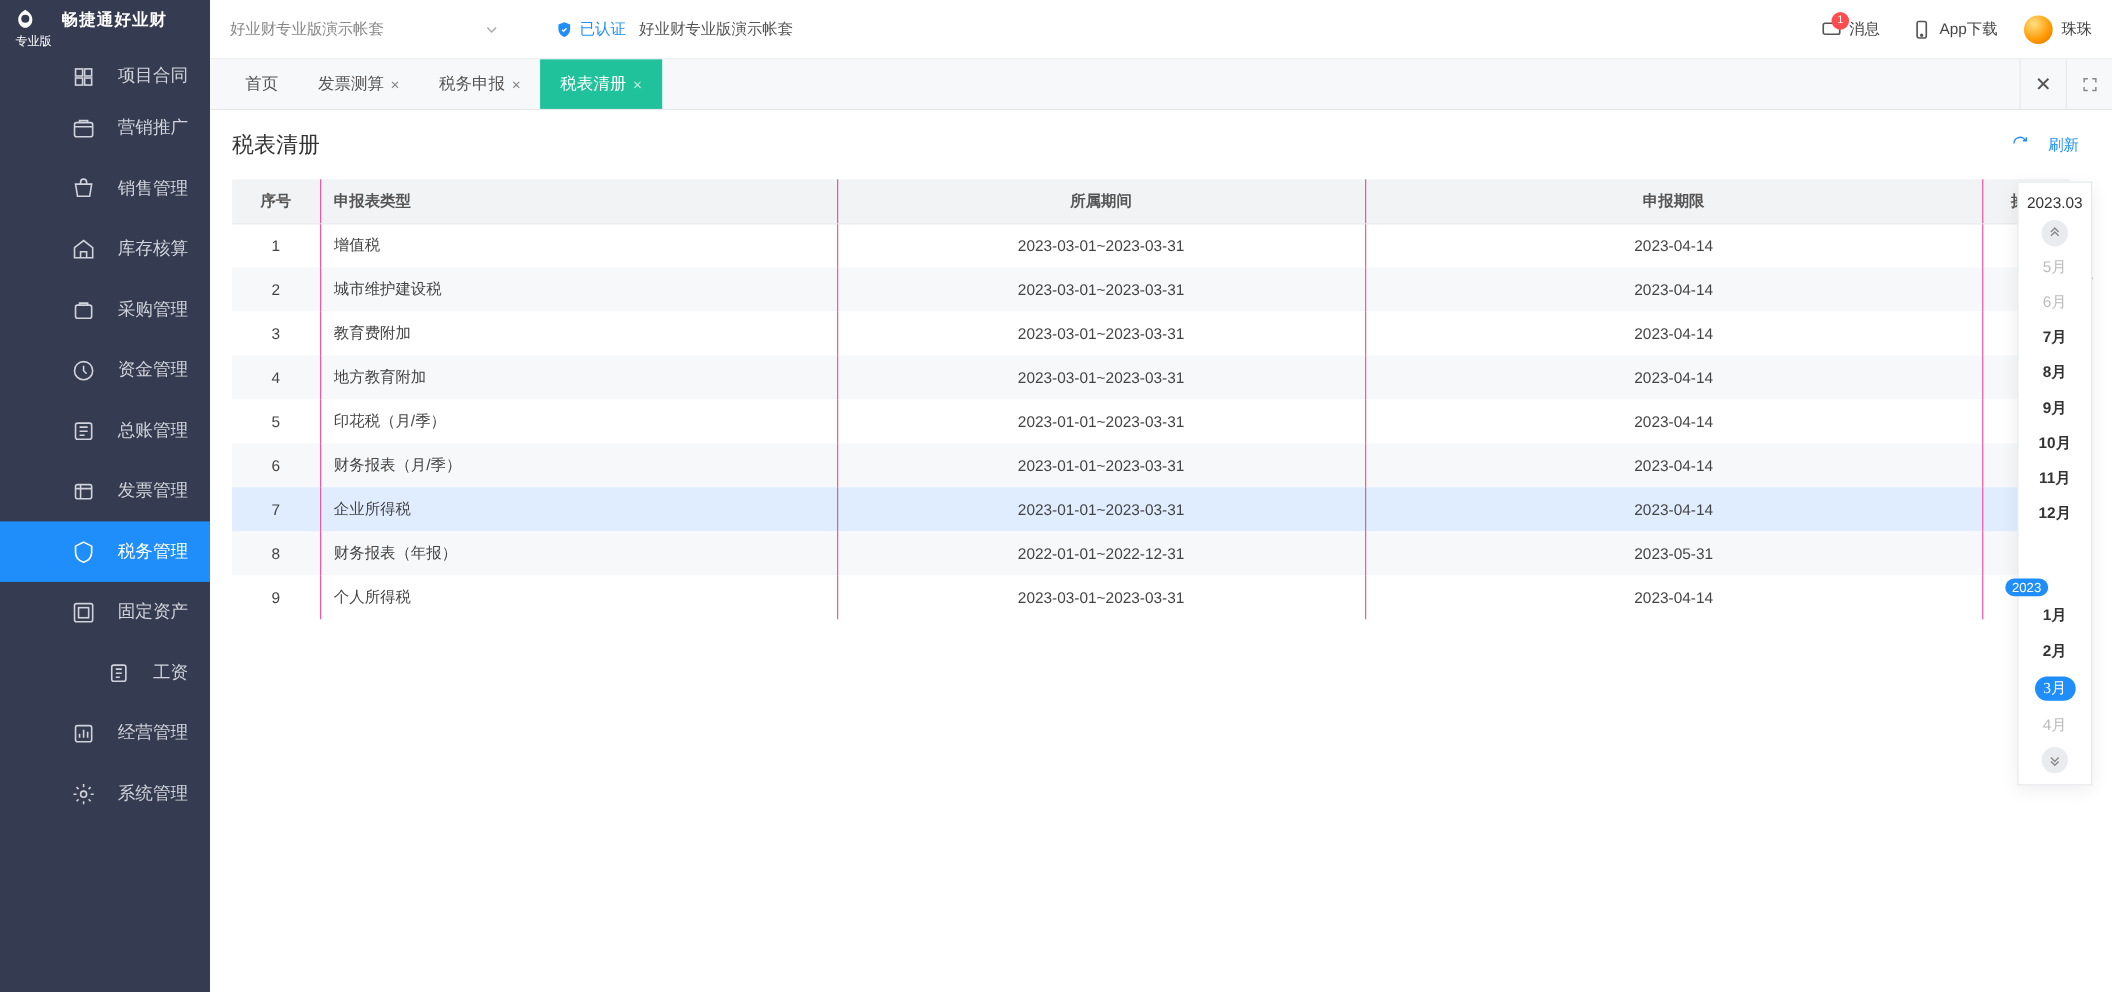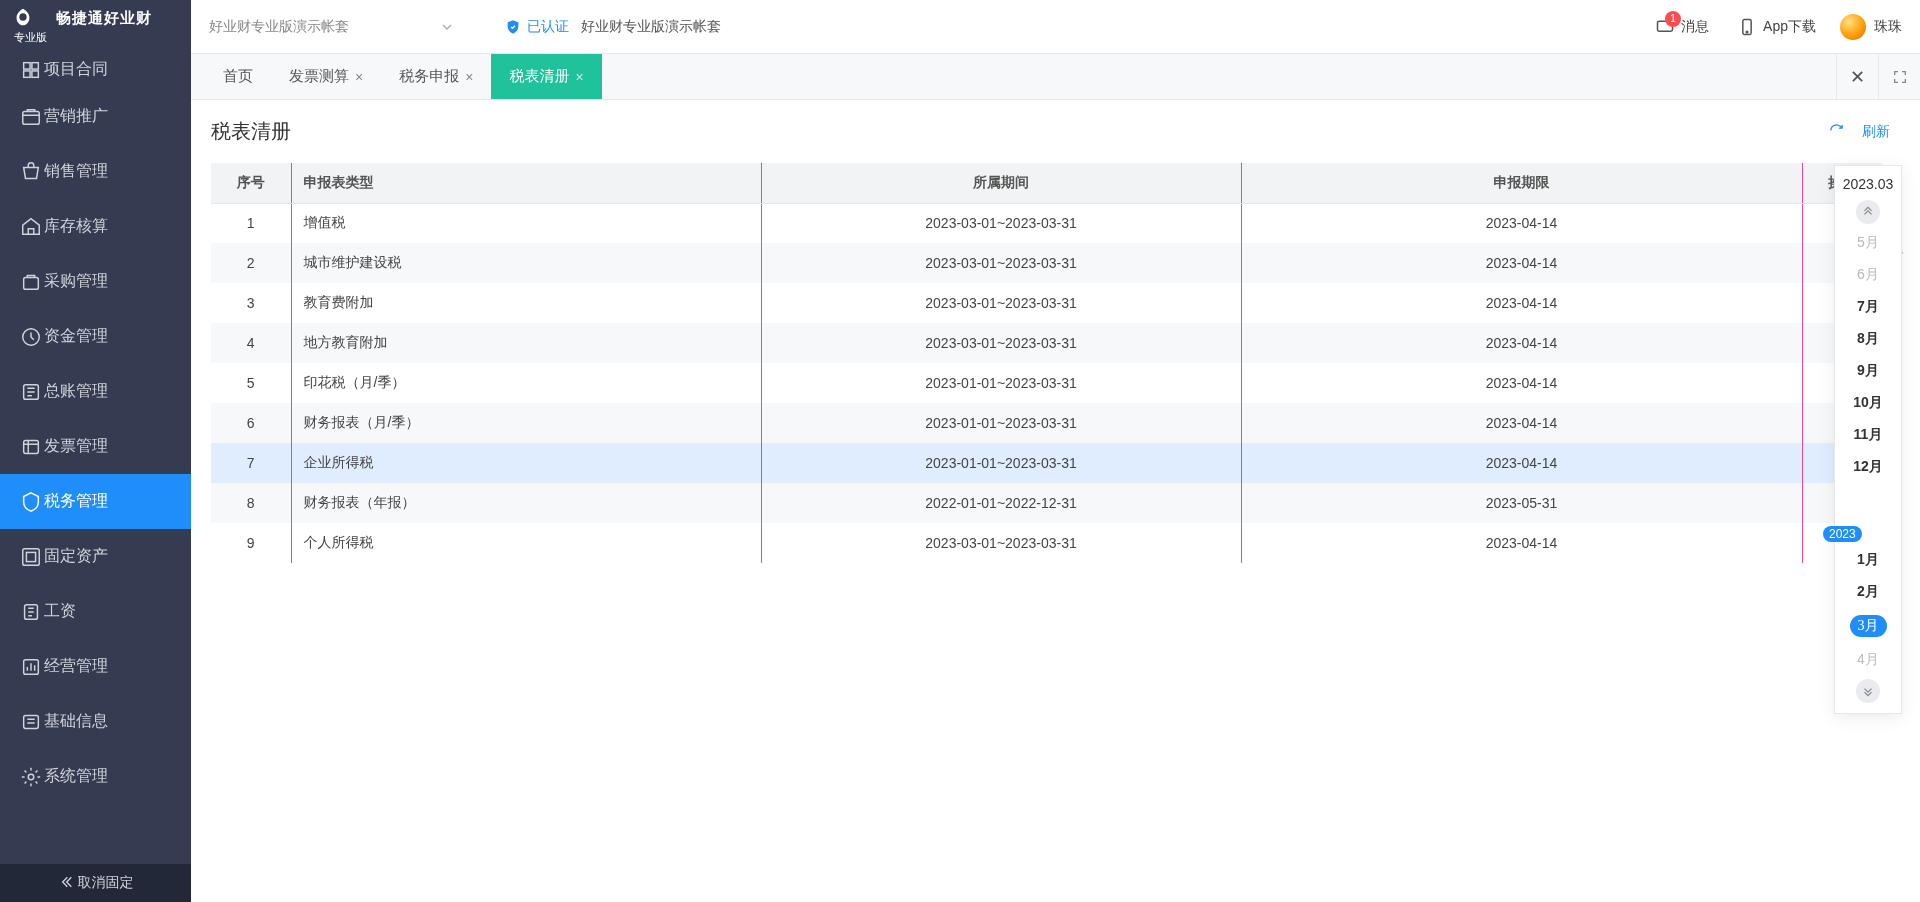--- a/index.html
+++ b/index.html
@@ -9,21 +9,21 @@
   .sidebar { position: fixed; left: 0; top: 0; width: 191px; height: 902px; background: #353b50; color: #d0d3da; display: flex; flex-direction: column; }
   .logo-area { height: 55px; padding: 6px 12px 0; }
   .logo-row { display: flex; align-items: flex-end; gap: 22px; }
   .logo-mark { width: 22px; height: 22px; }
   .logo-text { color: #fff; font-size: 15px; font-weight: 600; letter-spacing: 1px; }
   .logo-sub { color: #fff; font-size: 11px; margin-top: 2px; padding-left: 2px; }
   
   .nav { flex: 1; overflow-y: auto; padding-top: 4px; }
   .nav::-webkit-scrollbar { width: 6px; }
   .nav::-webkit-scrollbar-thumb { background: #1f2433; border-radius: 3px; }
-  .nav-item { display: flex; align-items: center; height: 55px; padding: 0 20px; cursor: pointer; font-size: 16px; gap: 2px; }
+  .nav-item { display: flex; align-items: center; height: 55px; padding: 0 20px; cursor: pointer; font-size: 16px; gap: 20px; justify-content: flex-end; }
   .nav-item.cut { height: 30px; padding-top: 0; align-items: flex-start; overflow: hidden; }
   .nav-item.active { background: #1f8efa; color: #fff; }
   .nav-icon { width: 22px; height: 22px; display: inline-flex; align-items: center; justify-content: center; flex-shrink: 0; }
   
   .sidebar-footer { height: 38px; background: #222838; display: flex; align-items: center; justify-content: center; color: #d0d3da; font-size: 14px; cursor: pointer; gap: 4px; }
   
   
   .topbar { position: fixed; left: 191px; top: 0; right: 0; height: 54px; background: #fff; border-bottom: 1px solid #e5e7eb; display: flex; align-items: center; padding: 0 18px; }
   .acct-select { display: flex; align-items: center; gap: 90px; color: #888; font-size: 14px; cursor: pointer; }
   .chev-down { width: 16px; height: 16px; }
@@ -203,45 +203,27 @@
           <svg viewBox="0 0 24 24" width="22" height="22" fill="none" stroke="currentColor" stroke-width="1.6">
             <rect x="4" y="4" width="16" height="16" rx="2"></rect>
             <path d="M8 16v-4M12 16V8M16 16v-6"></path>
           </svg>
         </span>
         <span>经营管理</span>
       </div>
       <div class="nav-item">
         <span class="nav-icon">
           <svg viewBox="0 0 24 24" width="22" height="22" fill="none" stroke="currentColor" stroke-width="1.6">
-            <rect x="4" y="5" width="16" height="14" rx="2"></rect>
-            <path d="M8 9h8M8 13h8"></path>
-          </svg>
-        </span>
-        <span>基础信息</span>
-      </div>
-      <div class="nav-item">
-        <span class="nav-icon">
-          <svg viewBox="0 0 24 24" width="22" height="22" fill="none" stroke="currentColor" stroke-width="1.6">
             <circle cx="12" cy="12" r="3"></circle>
             <path d="M12 2v3M12 19v3M2 12h3M19 12h3M5 5l2 2M17 17l2 2M19 5l-2 2M7 17l-2 2"></path>
           </svg>
         </span>
         <span>系统管理</span>
       </div>
     </div>
-  <div class="sidebar-footer">
-    <span>
-      <svg width="16" height="16" viewBox="0 0 24 24" fill="none" stroke="#d0d3da" stroke-width="2">
-          <path d="M14 5l-7 7 7 7"></path>
-          <path d="M20 5l-7 7 7 7"></path>
-        </svg>
-    </span>
-    <span>取消固定</span>
-  </div>
 </div>
 
 <div class="topbar">
   <div class="acct-select">
     <span>好业财专业版演示帐套</span>
     <span class="chev-down">
       <svg viewBox="0 0 24 24" width="16" height="16" fill="none" stroke="#aaa" stroke-width="2">
           <path d="M6 9l6 6 6-6"></path>
         </svg>
     </span>

